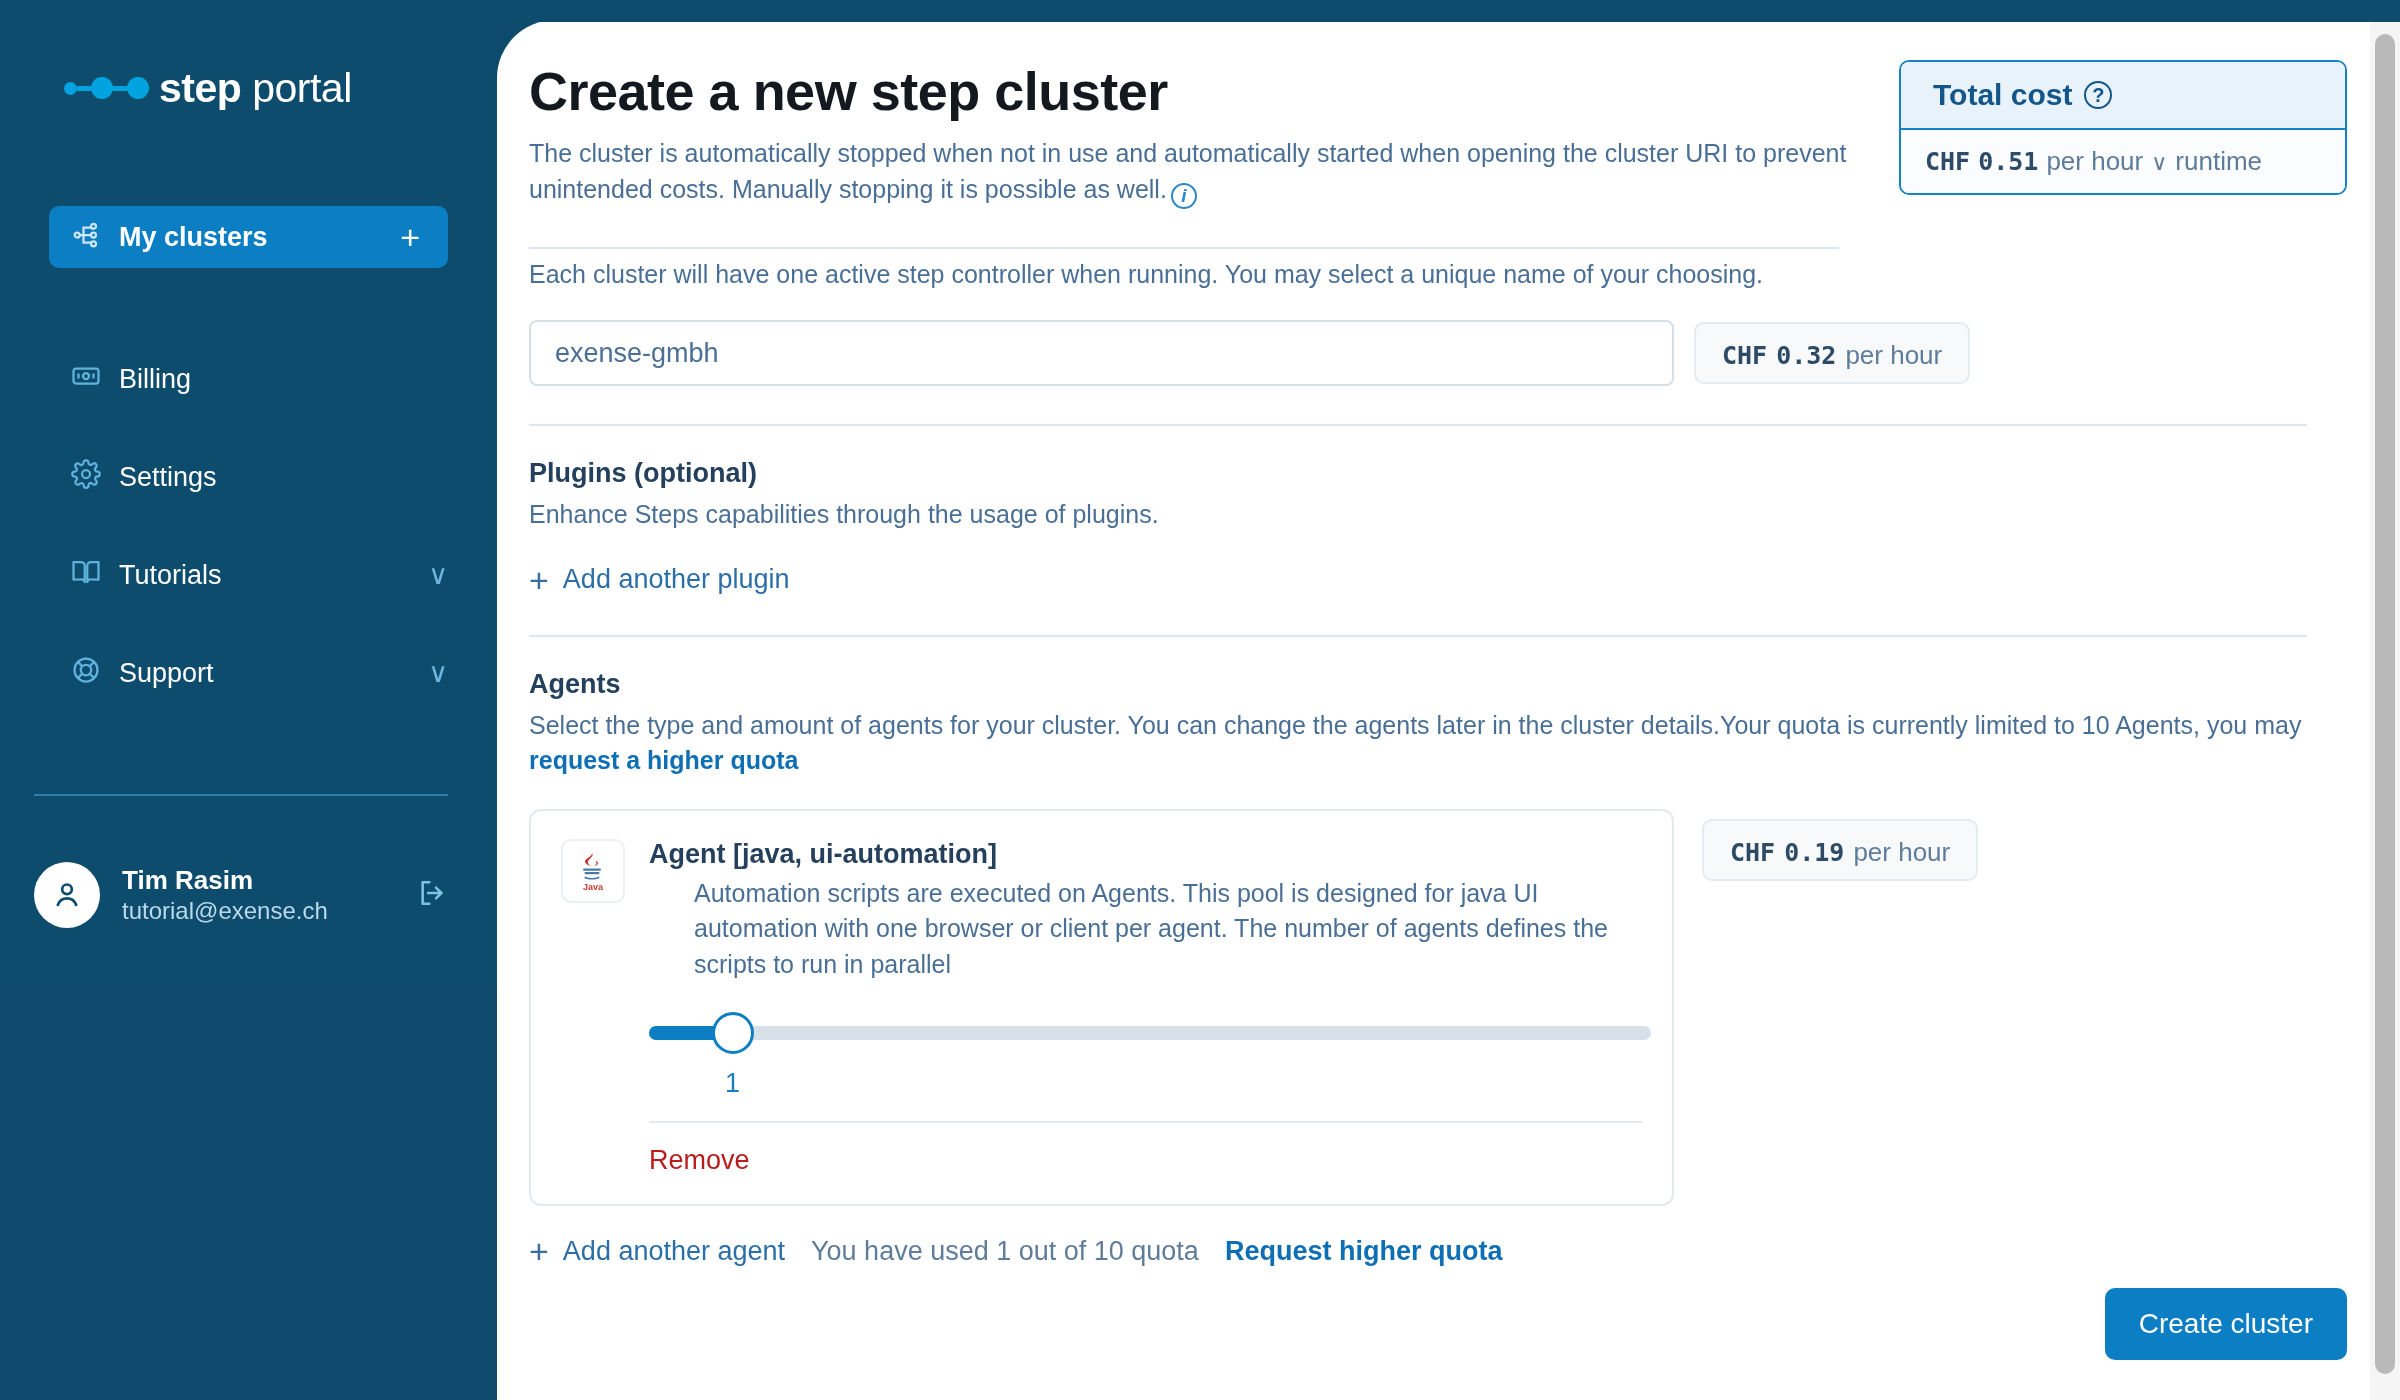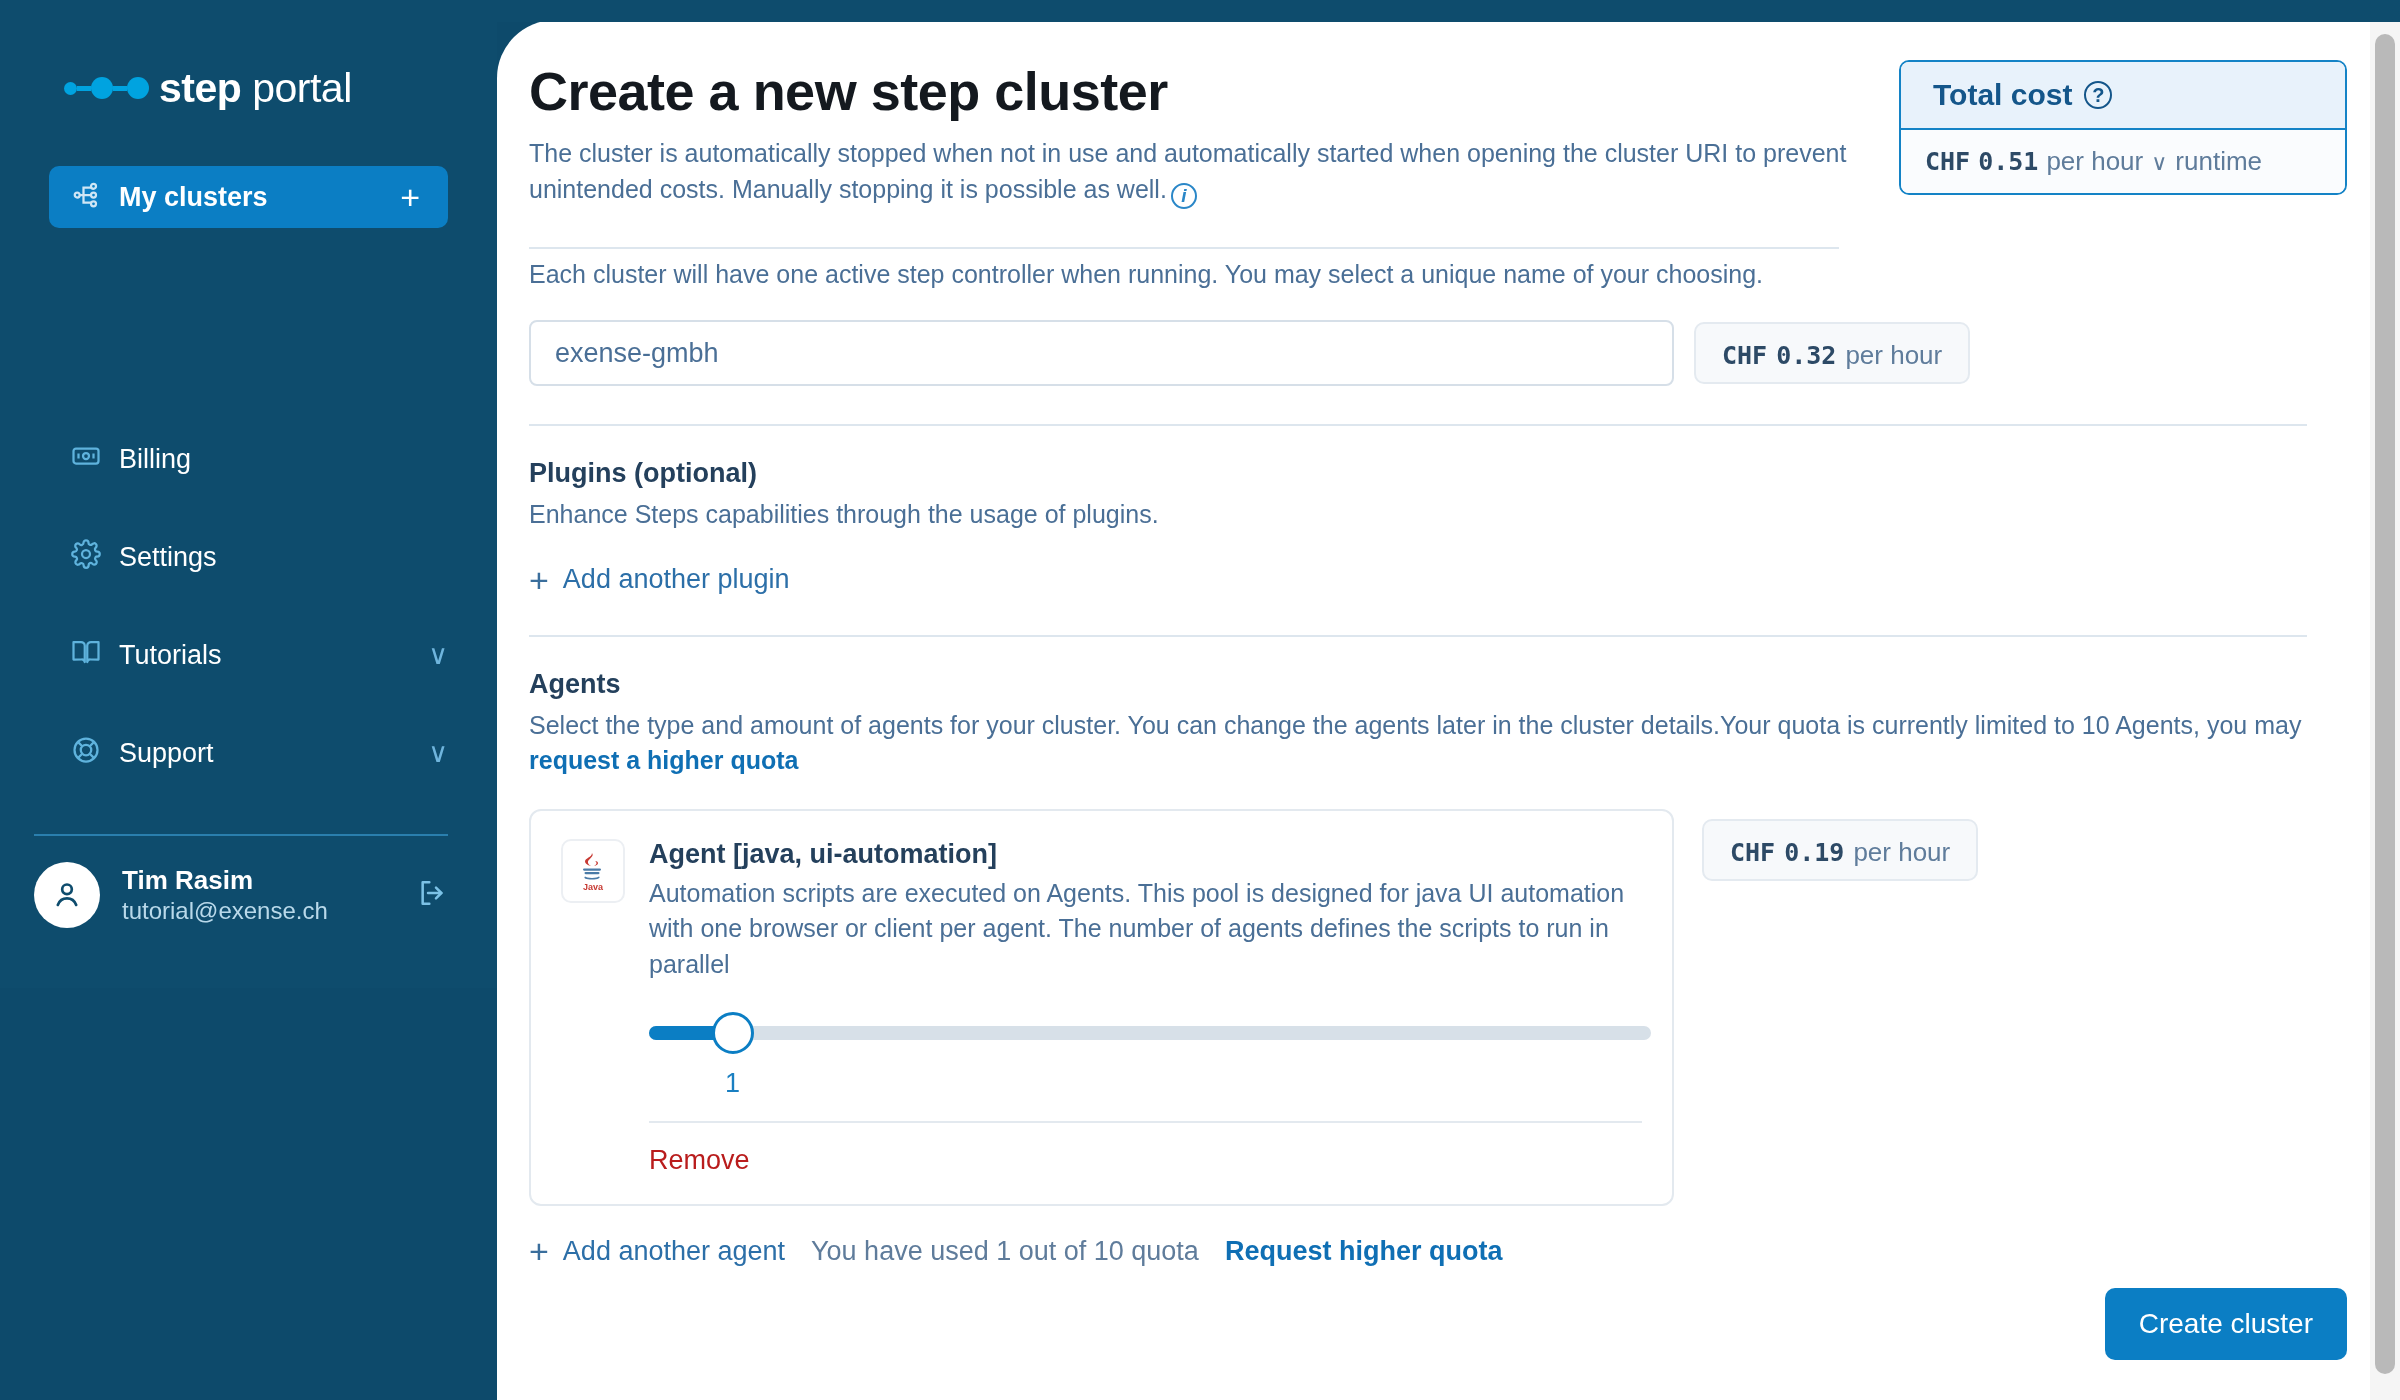--- a/index.html
+++ b/index.html
@@ -10,21 +10,21 @@
     background: #0d4a6b;
   }
   body { display: flex; }
 
   
   .sidebar {
     width: 497px; height: 988px;
     background: #0e4c6d;
     flex: 0 0 497px;
     position: relative;
-    display: flex; flex-direction: column;
+    display: flex; flex-direction: column; gap: 40px;
   }
   .brand {
     display: flex; align-items: center;
     margin: 60px 0 0 64px;
     height: 56px;
   }
   .brand-dots { display: flex; align-items: center; margin-right: 10px; }
   .brand-dots .d {
     width: 22px; height: 22px; border-radius: 50%;
     background: #00a3e0;
@@ -203,21 +203,21 @@
   }
   .agent-top { display: flex; gap: 24px; }
   .java-tile {
     width: 64px; height: 64px; flex: 0 0 64px;
     border: 2px solid #eceff3; border-radius: 10px;
     background: #fff;
     display: flex; align-items: center; justify-content: center;
   }
   .agent-body { flex: 1; }
   .agent-title { font-size: 27px; font-weight: 700; color: #24405c; }
-  .agent-desc { font-size: 25px; color: #4a6f96; line-height: 1.42; margin-top: 6px; }
+  .agent-desc { font-size: 25px; color: #4a6f96; line-height: 1.42; margin-top: 6px; margin-left: 45px; }
 
   .slider-wrap { margin-top: 28px; position: relative; height: 46px; }
   .track {
     position: absolute; left: 0; top: 16px;
     width: 1002px; height: 14px; border-radius: 7px;
     background: #d7e0e8;
   }
   .track-fill {
     position: absolute; left: 0; top: 16px;
     width: 83px; height: 14px; border-radius: 7px;

